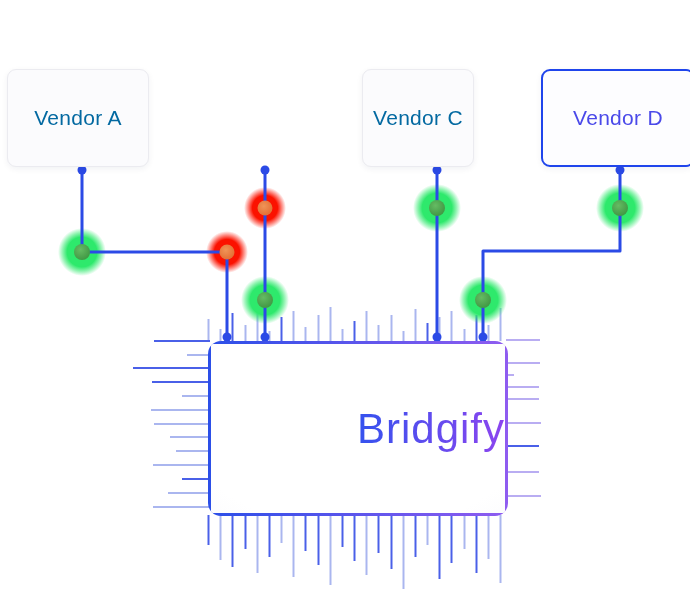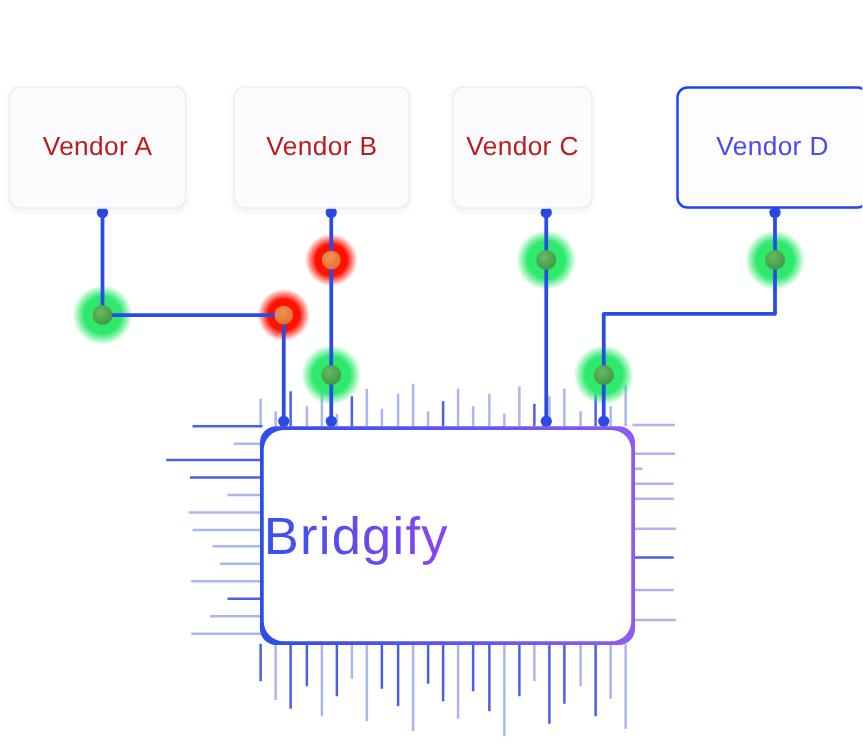--- a/index.html
+++ b/index.html
@@ -3,33 +3,33 @@
 <meta charset="utf-8">
 <style>
   html,body{margin:0;padding:0;background:#ffffff;}
   #stage{position:relative;width:690px;height:600px;background:#ffffff;overflow:hidden;
          font-family:"Liberation Sans", sans-serif;}
   #diagram-layer{position:absolute;left:0;top:0;width:690px;height:600px;z-index:1;pointer-events:none;}
   .vendor{position:absolute;top:69px;height:98px;box-sizing:border-box;
           background:#fbfbfd;border:1px solid #ebebf0;border-radius:9px;
           box-shadow:0 2px 6px rgba(25,35,70,.06);
           display:flex;align-items:center;justify-content:center;z-index:2;}
-  .vendor .lbl{font-size:21px;color:#b91c1c;letter-spacing:.3px;}
+  .vendor .lbl{font-size:21px;color:#0369a1;letter-spacing:.3px;}
   .vendor.hl{border:2px solid #1f45ec;background:#fdfdff;}
   .vendor.hl .lbl{color:#4a49e9;}
   #va{left:7px;width:142px}
   #vb{left:187px;width:141px}
   #vc{left:362px;width:112px}
   #vd{left:541px;width:154px}
   .chip{position:absolute;left:208px;top:341px;width:300px;height:175px;box-sizing:border-box;
         border-radius:13px;background:linear-gradient(90deg,#2b4fe8,#8f5cf0);
         padding:3px;z-index:2;}
-  .chip-inner{width:100%;height:100%;box-sizing:border-box;border-radius:16px;
+  .chip-inner{width:100%;height:100%;box-sizing:border-box;border-radius:2px;
         background:radial-gradient(120% 130% at 50% 45%, #ffffff 50%, #f1f1f7 100%);
-        display:flex;align-items:center;justify-content:flex-start;}
+        display:flex;align-items:center;justify-content:flex-end;}
   .chip-label{font-size:42px;font-weight:500;letter-spacing:1px;
         background:linear-gradient(90deg,#3452ee,#8c45ef);
         -webkit-background-clip:text;background-clip:text;
         color:transparent;-webkit-text-fill-color:transparent;}
 </style>
 </head>
 <body>
 
 <div id="stage">
 
@@ -152,23 +152,20 @@
       <circle cx="265" cy="208" r="7.5" fill="url(#gRedIn)"></circle>
       <circle cx="265" cy="300" r="8" fill="url(#gGreenIn)"></circle>
       <circle cx="437" cy="208" r="8" fill="url(#gGreenIn)"></circle>
       <circle cx="620" cy="208" r="8" fill="url(#gGreenIn)"></circle>
       <circle cx="483" cy="300" r="8" fill="url(#gGreenIn)"></circle>
     </svg>
 
   <div class="vendor" id="va">
     <span class="lbl">Vendor A</span>
   </div>
-  <div class="vendor" id="vb">
-    <span class="lbl">Vendor B</span>
-  </div>
   <div class="vendor" id="vc">
     <span class="lbl">Vendor C</span>
   </div>
   <div class="vendor hl" id="vd">
     <span class="lbl">Vendor D</span>
   </div>
 
   <div class="chip">
     <div class="chip-inner">
       <span class="chip-label">Bridgify</span>

